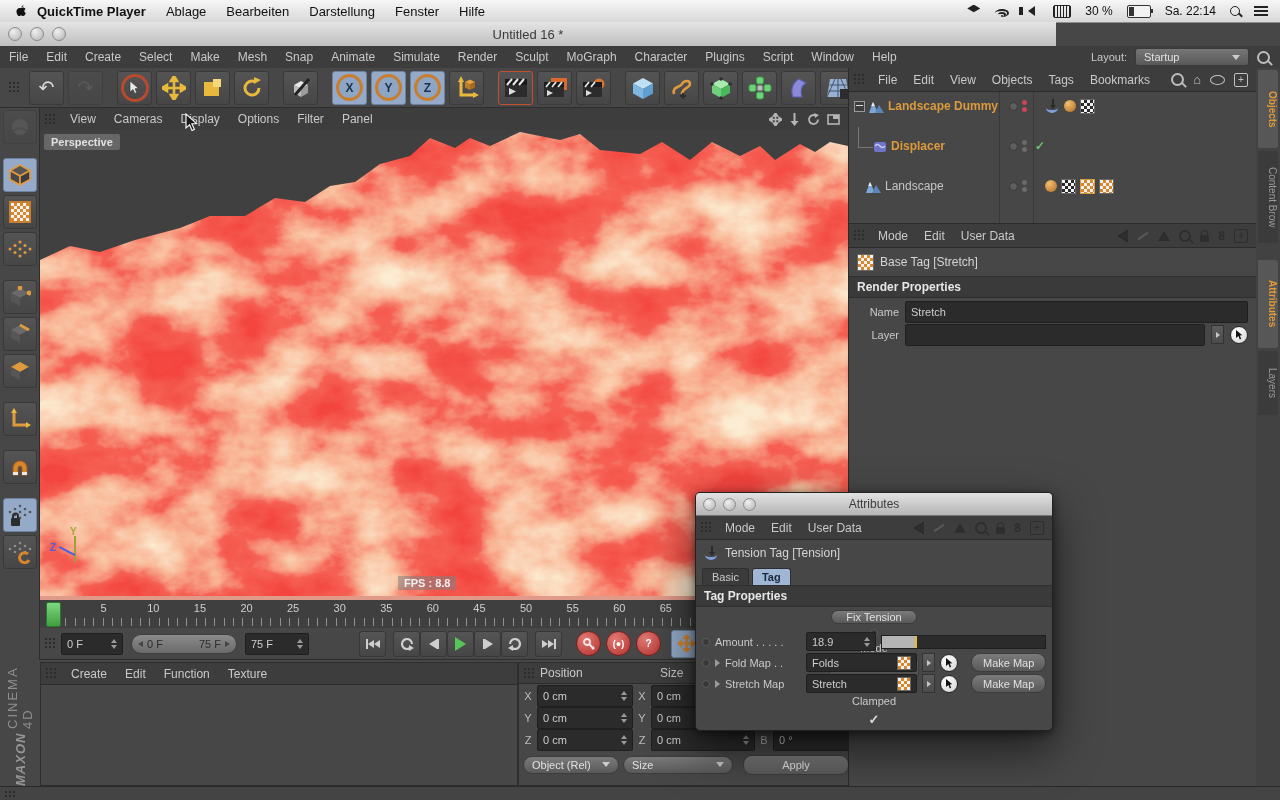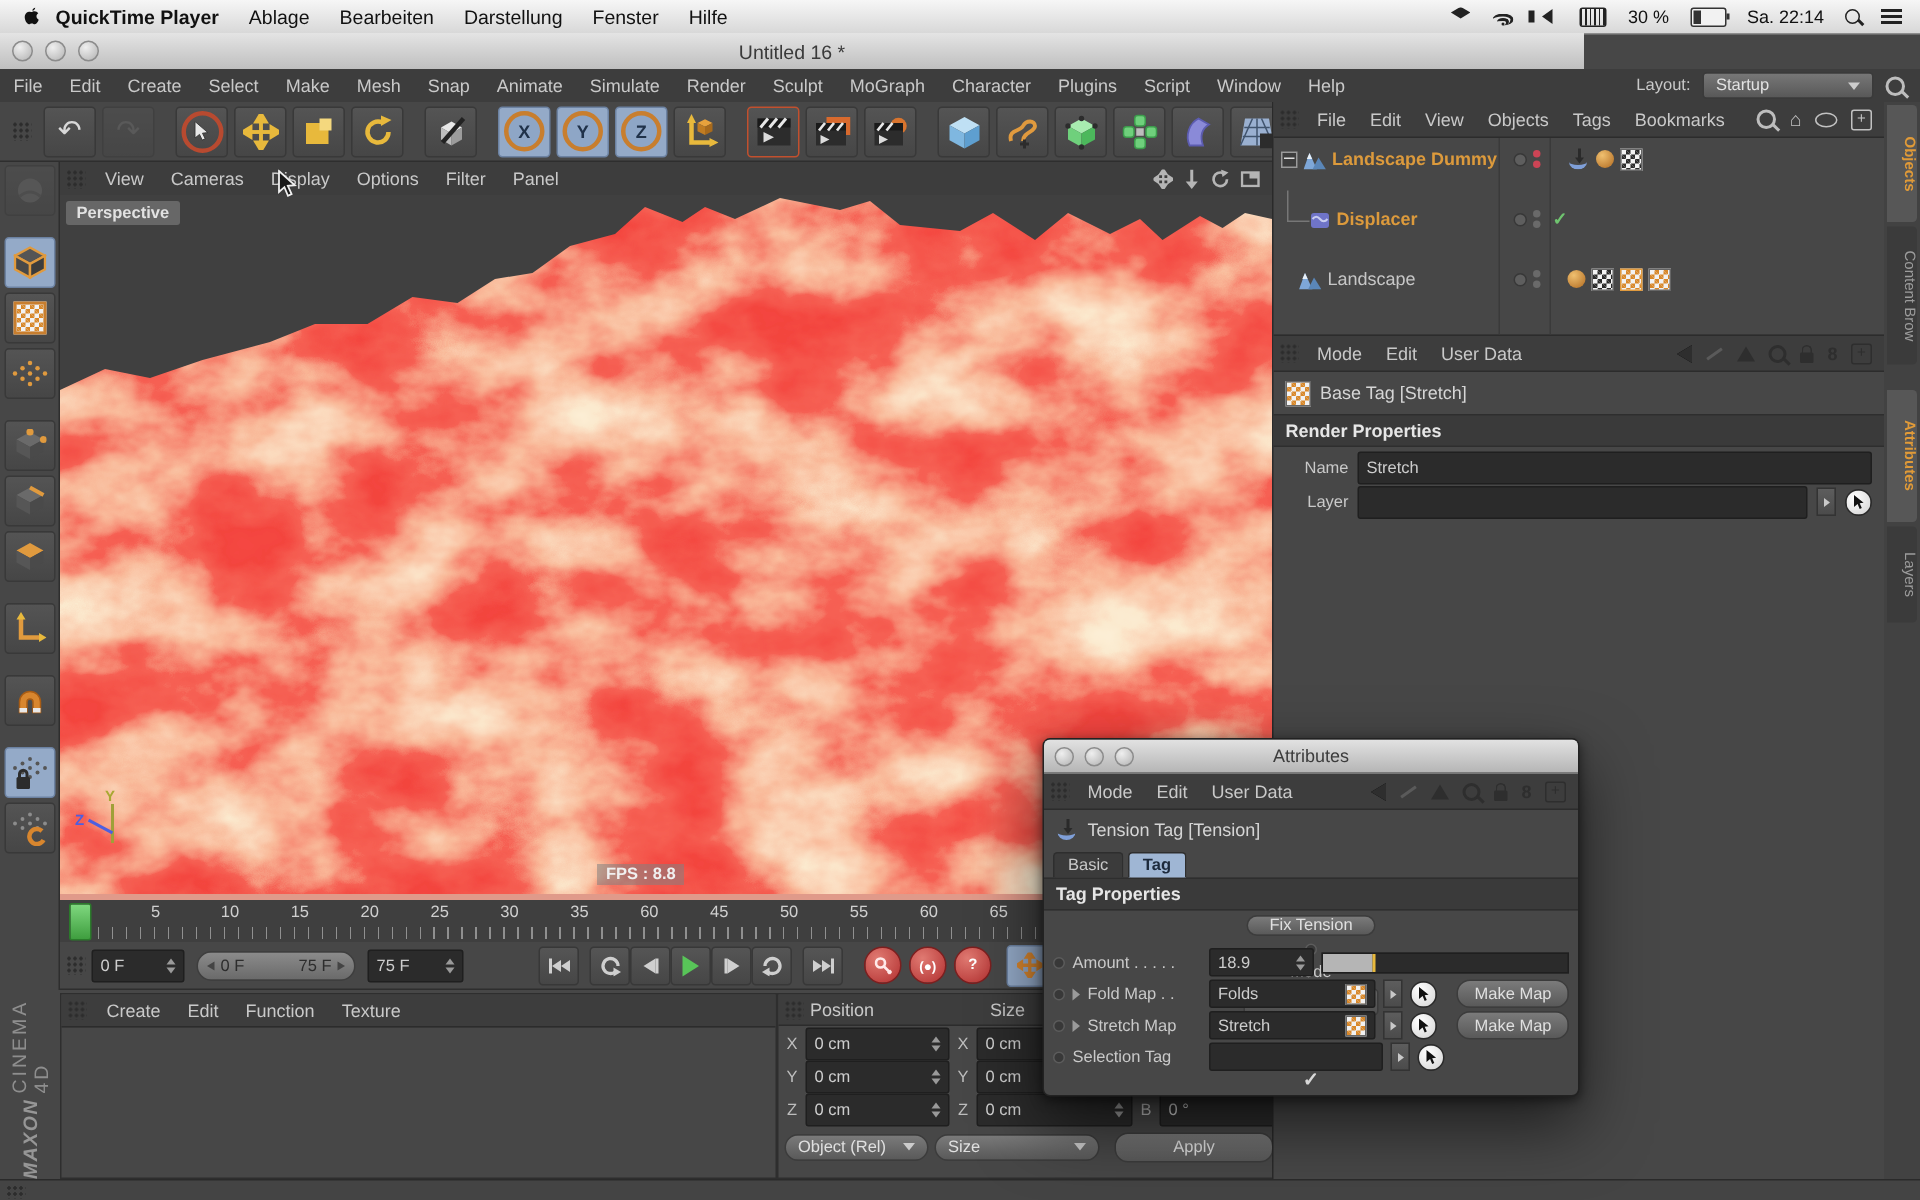--- a/index.html
+++ b/index.html
@@ -1065,32 +1065,19 @@
         </span>
       <span class="picker">
           <svg width="8" height="10" viewBox="0 0 8 10">
             <polygon points="1,0 1,8 3.4,6 4.8,9.4 6.2,8.7 4.8,5.5 7.4,5.2" fill="#111"></polygon>
           </svg>
         </span>
       <span class="pillbtn makemap" style="margin-left:8px;">
           <span>Make Map</span>
         </span>
     </div>
-    <div class="frow">
-      <span class="fdot"></span>
-      <span class="flabel" style="width:86px;">Selection Tag</span>
-      <span class="field" style="width:104px;height:13px;"></span>
-      <span class="miniarr">
-          <i></i>
-        </span>
-      <span class="picker">
-          <svg width="8" height="10" viewBox="0 0 8 10">
-            <polygon points="1,0 1,8 3.4,6 4.8,9.4 6.2,8.7 4.8,5.5 7.4,5.2" fill="#111"></polygon>
-          </svg>
-        </span>
-    </div>
   </div>
 
   <svg class="abs cursor" style="left:185px;top:113px;" width="13" height="19" viewBox="0 0 13 19">
       <polygon points="1,1 1,15 4.6,11.8 7,17.5 9.4,16.4 6.9,10.9 11.6,10.5" fill="#1a1a1a" stroke="#f0f0f0" stroke-width="1.2"></polygon>
     </svg>
 
 </div>
 
 </body></html>

